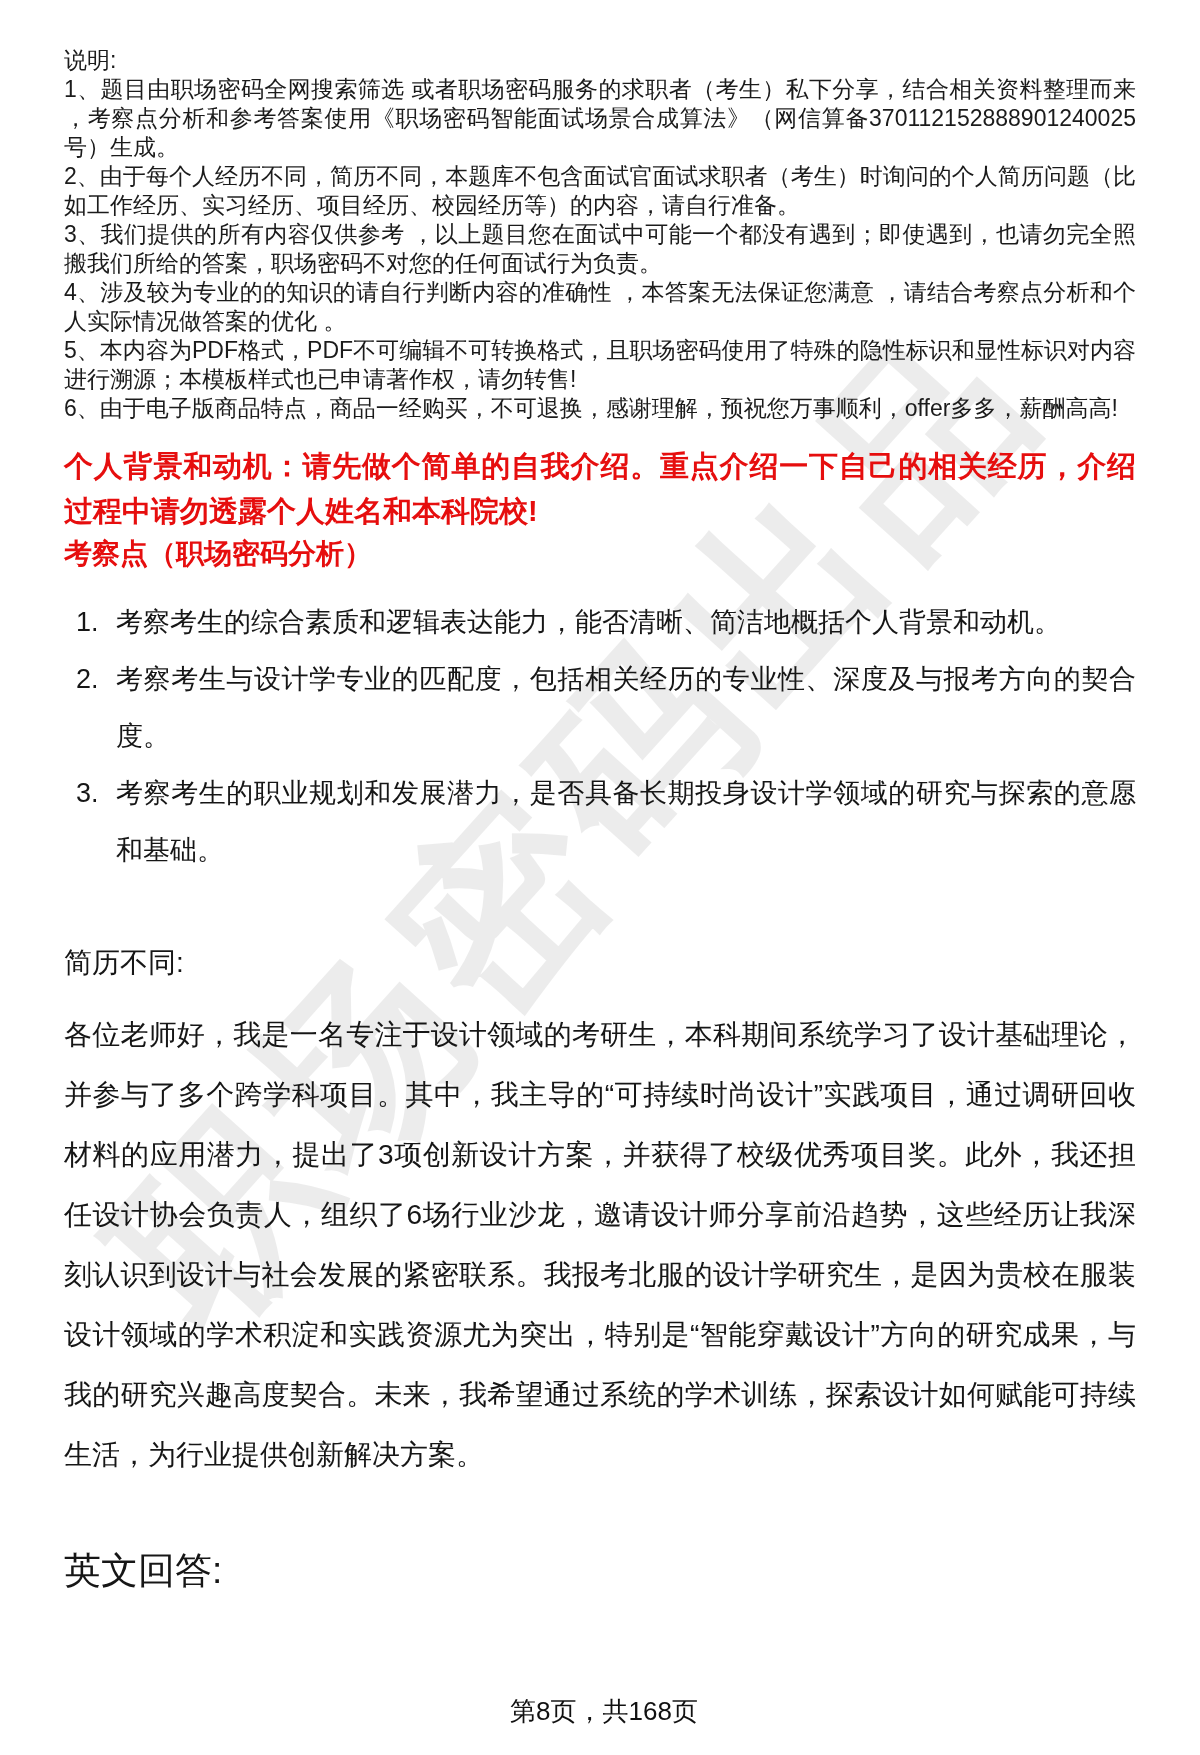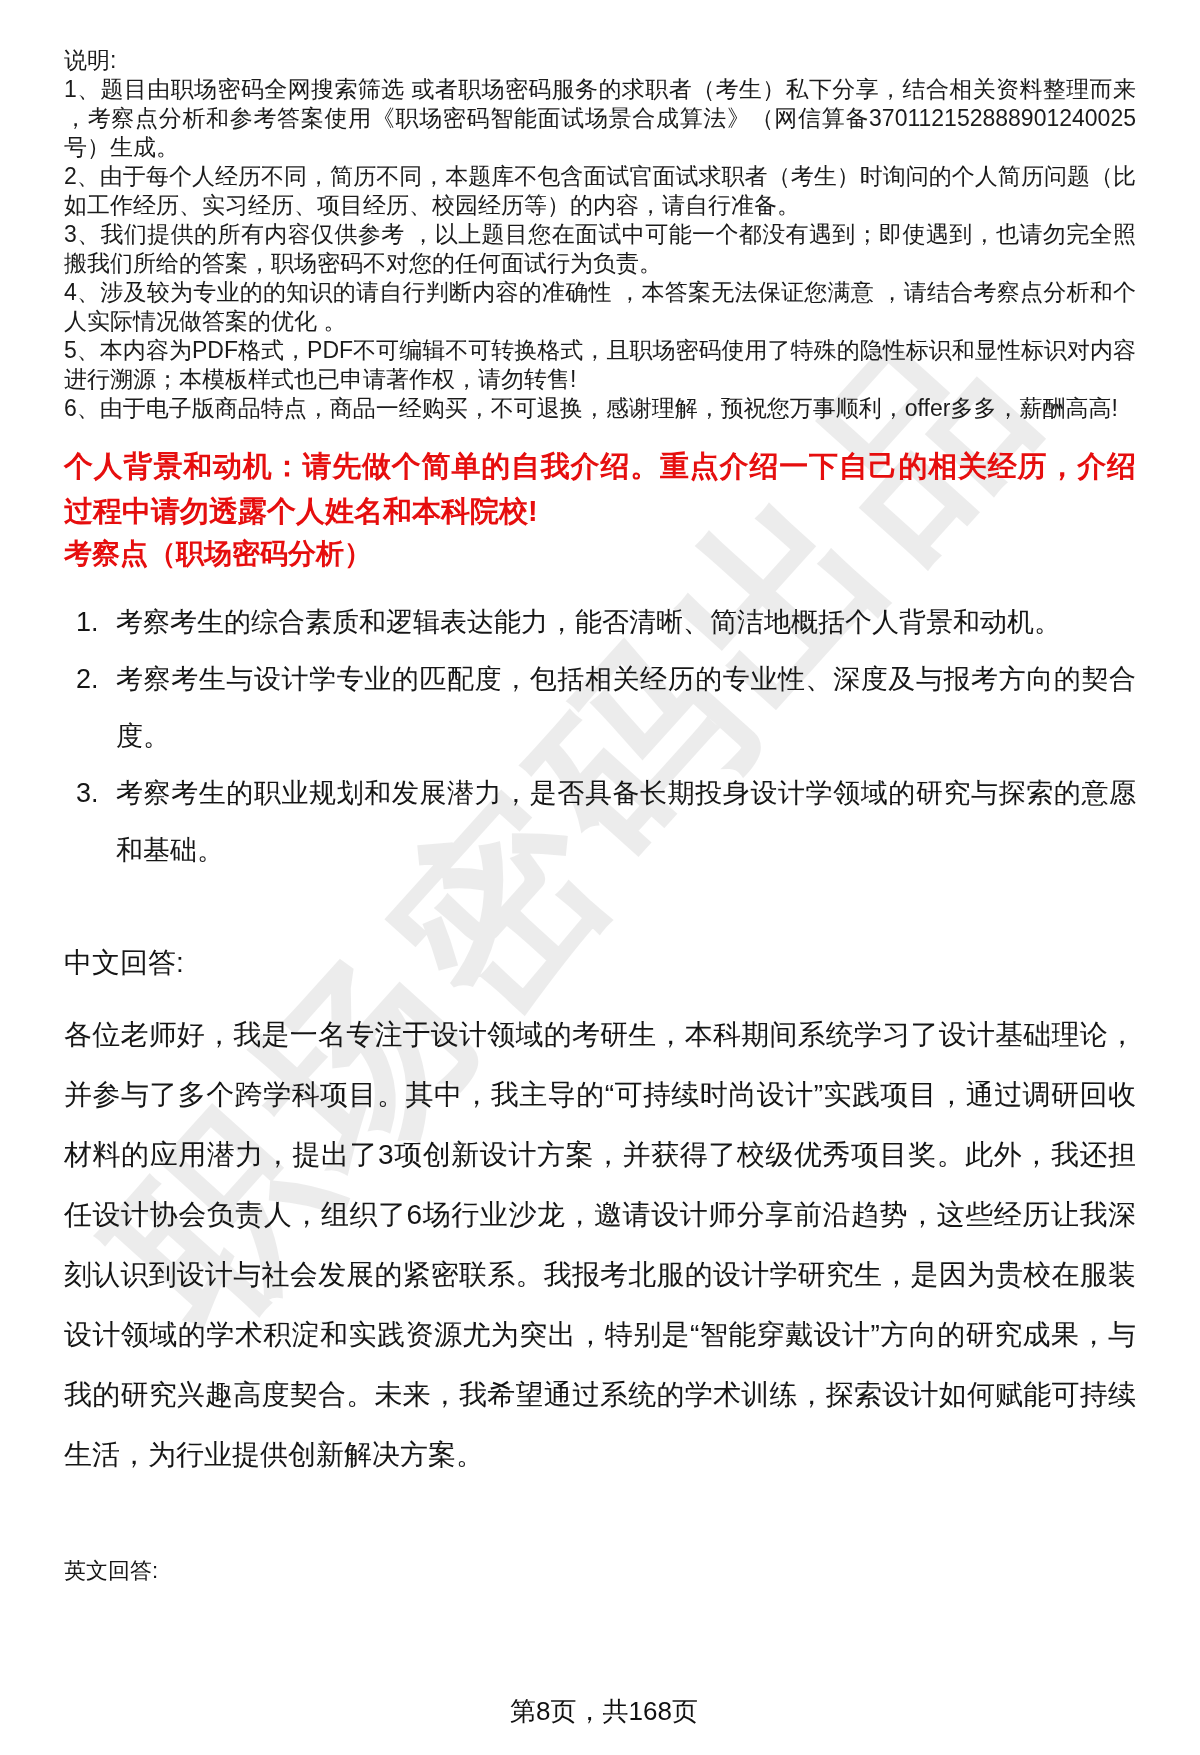--- a/index.html
+++ b/index.html
@@ -75,21 +75,21 @@
     line-height: 40px;
   }
   .answer-text {
     margin-top: 22px;
     font-size: 28px;
     line-height: 60px;
     text-align: justify;
   }
   .answer-label-en {
     margin-top: 66px;
-    font-size: 22px;
+    font-size: 37px;
     line-height: 40px;
   }
   .footer {
     position: absolute;
     left: 8px;
     right: 0;
     bottom: 26px;
     text-align: center;
     font-size: 26px;
     color: #111111;
@@ -118,21 +118,21 @@
     <div class="question-heading" style="color:#e60e0e;">个人背景和动机：请先做个简单的自我介绍。重点介绍一下自己的相关经历，介绍过程中请勿透露个人姓名和本科院校!</div>
 
     <div class="analysis-heading" style="color:#e60e0e;">考察点（职场密码分析）</div>
 
     <ol class="analysis-list">
       <li>考察考生的综合素质和逻辑表达能力，能否清晰、简洁地概括个人背景和动机。</li>
       <li>考察考生与设计学专业的匹配度，包括相关经历的专业性、深度及与报考方向的契合度。</li>
       <li>考察考生的职业规划和发展潜力，是否具备长期投身设计学领域的研究与探索的意愿和基础。</li>
     </ol>
 
-    <div class="answer-label">中文回答:</div>
+    <div class="answer-label">简历不同:</div>
 
     <div class="answer-text">各位老师好，我是一名专注于设计领域的考研生，本科期间系统学习了设计基础理论，并参与了多个跨学科项目。其中，我主导的“可持续时尚设计”实践项目，通过调研回收材料的应用潜力，提出了3项创新设计方案，并获得了校级优秀项目奖。此外，我还担任设计协会负责人，组织了6场行业沙龙，邀请设计师分享前沿趋势，这些经历让我深刻认识到设计与社会发展的紧密联系。我报考北服的设计学研究生，是因为贵校在服装设计领域的学术积淀和实践资源尤为突出，特别是“智能穿戴设计”方向的研究成果，与我的研究兴趣高度契合。未来，我希望通过系统的学术训练，探索设计如何赋能可持续生活，为行业提供创新解决方案。</div>
 
     <div class="answer-label-en">英文回答:</div>
 
   </div>
 
   <div class="footer">第8页，共168页</div>
 
 </div>

